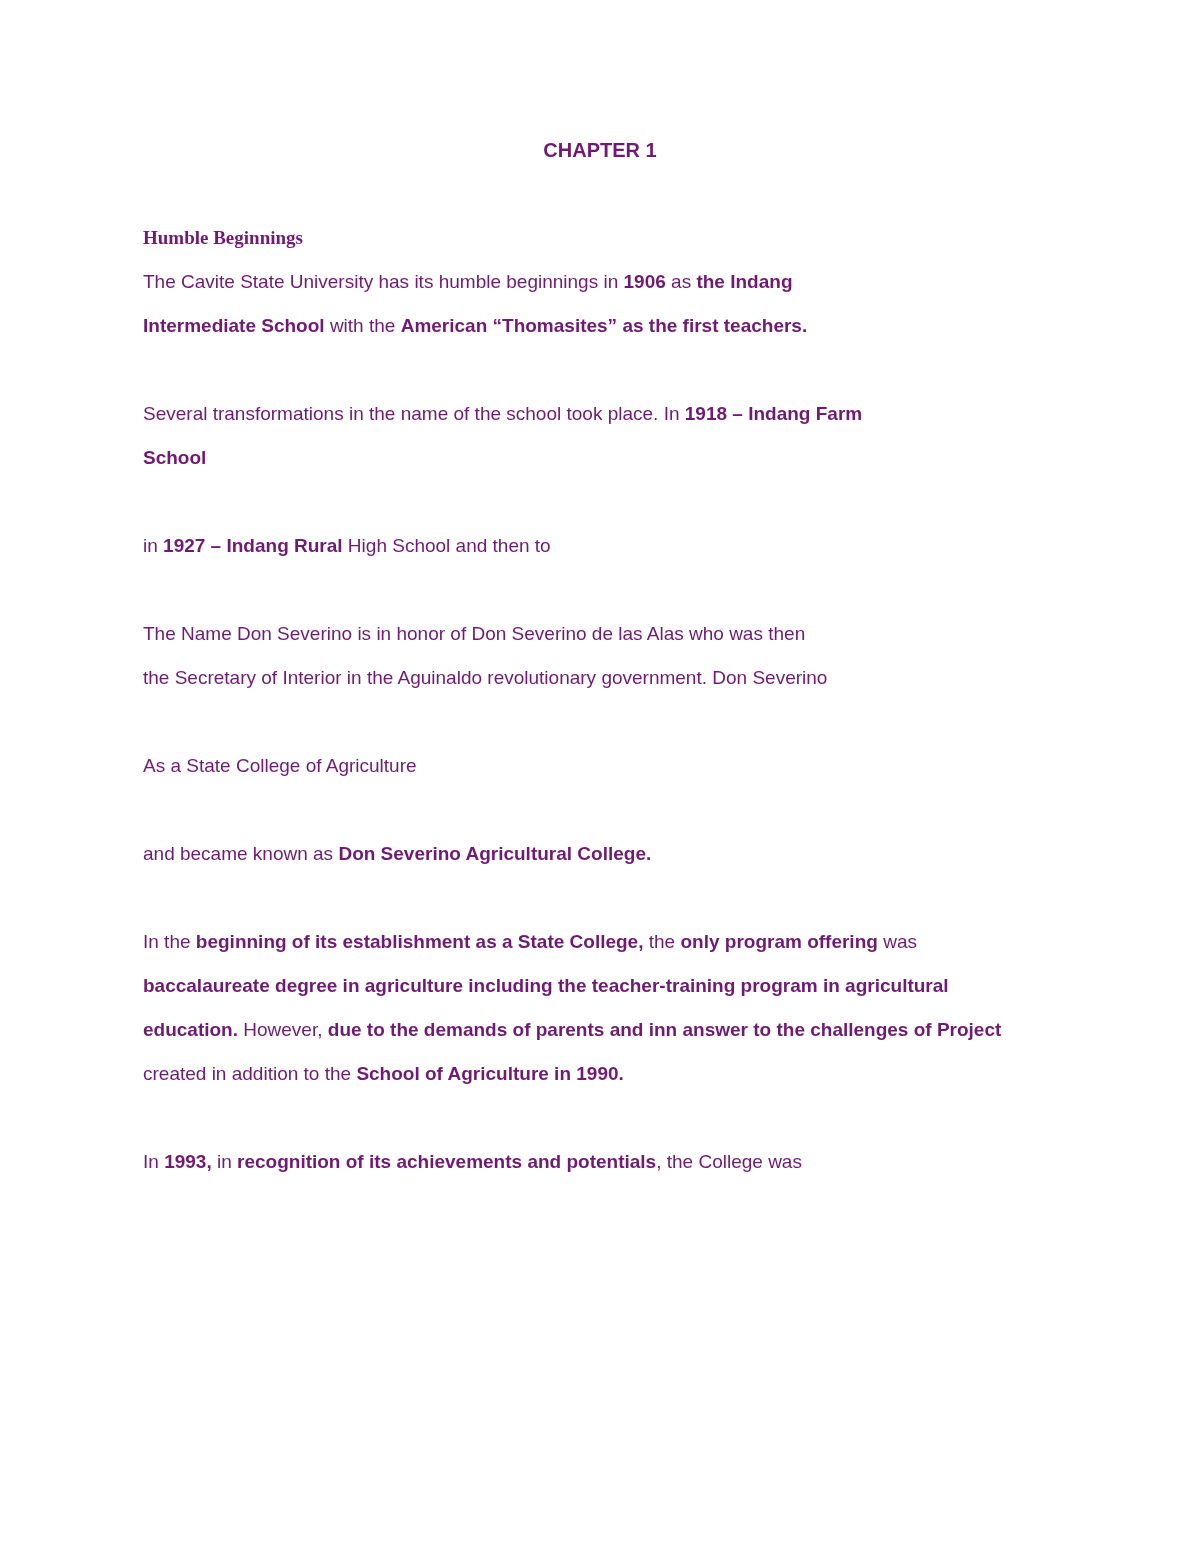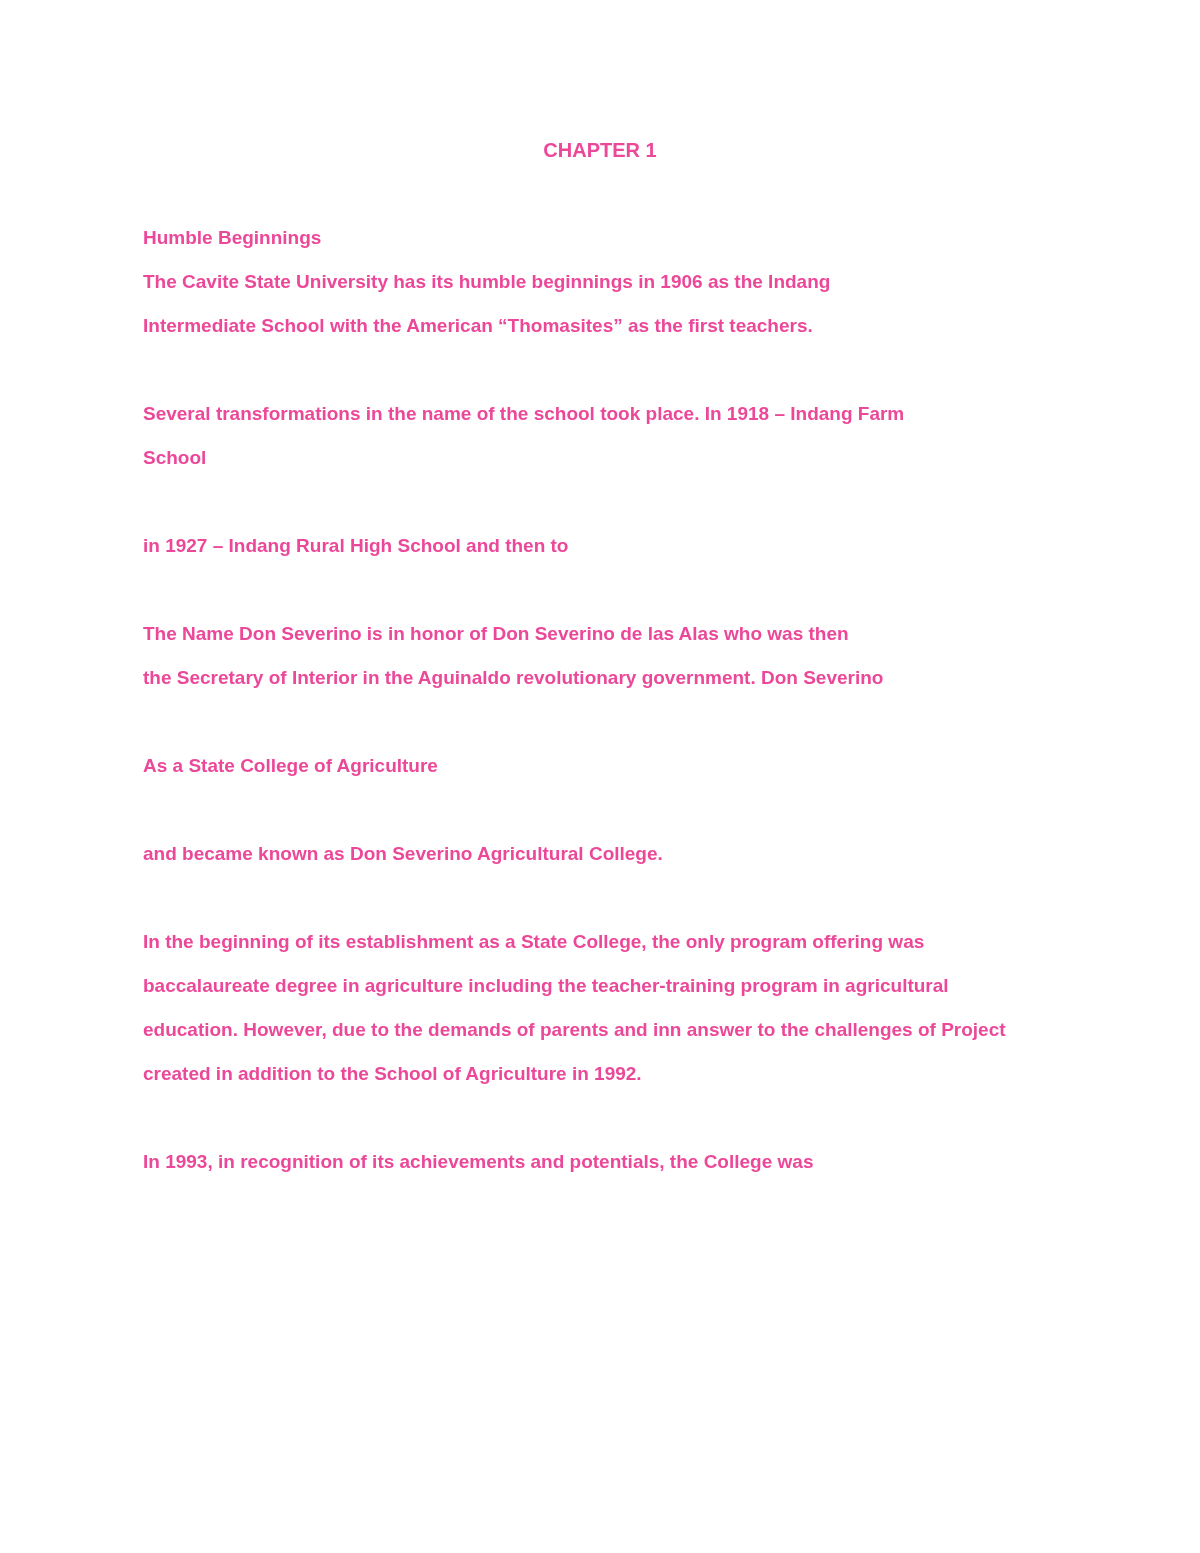--- a/index.html
+++ b/index.html
@@ -6,48 +6,49 @@
   html, body {
     margin: 0;
     padding: 0;
     background: #ffffff;
   }
   .page {
     position: relative;
     width: 1200px;
     height: 1553px;
     background: #ffffff;
-    color: #ec4899;
+    color: #701a75;
     font-family: "Liberation Sans", sans-serif;
     overflow: hidden;
     box-sizing: border-box;
   }
   .content {
     padding: 128px 143px 0 143px;
     font-size: 19px;
     line-height: 44px;
   }
   .para {
     margin: 0 0 44px 0;
   }
   .para.tight {
     margin-bottom: 0;
+    font-family: Liberation Serif, serif;
   }
   .para.center .line {
     text-align: center;
   }
   .line {
     white-space: nowrap;
     height: 44px;
   }
   .run-bold {
     font-weight: bold;
   }
   .run-regular {
-    font-weight: bold;
+    font-weight: normal;
   }
   .title-line {
     font-size: 20px;
   }
 </style>
 </head>
 <body>
 
 <div class="page">
   <div class="content">
@@ -75,19 +76,19 @@
       <div class="para">
         <div class="line"><span class="run-regular">As a State College of Agriculture</span></div>
       </div>
       <div class="para">
         <div class="line"><span class="run-regular">and became known as </span><span class="run-bold">Don Severino Agricultural College.</span></div>
       </div>
       <div class="para">
         <div class="line"><span class="run-regular">In the </span><span class="run-bold">beginning of its establishment as a State College,</span><span class="run-regular"> the </span><span class="run-bold">only program offering</span><span class="run-regular"> was</span></div>
         <div class="line"><span class="run-bold">baccalaureate degree in agriculture including the teacher-training program in agricultural</span></div>
         <div class="line"><span class="run-bold">education.</span><span class="run-regular"> However, </span><span class="run-bold">due to the demands of parents and inn answer to the challenges of Project</span></div>
-        <div class="line"><span class="run-regular">created in addition to the </span><span class="run-bold">School of Agriculture in 1992.</span></div>
+        <div class="line"><span class="run-regular">created in addition to the </span><span class="run-bold">School of Agriculture in 1990.</span></div>
       </div>
       <div class="para">
         <div class="line"><span class="run-regular">In </span><span class="run-bold">1993,</span><span class="run-regular"> in </span><span class="run-bold">recognition of its achievements and potentials</span><span class="run-regular">, the College was</span></div>
       </div>
     </div>
 </div>
 
 </body></html>

